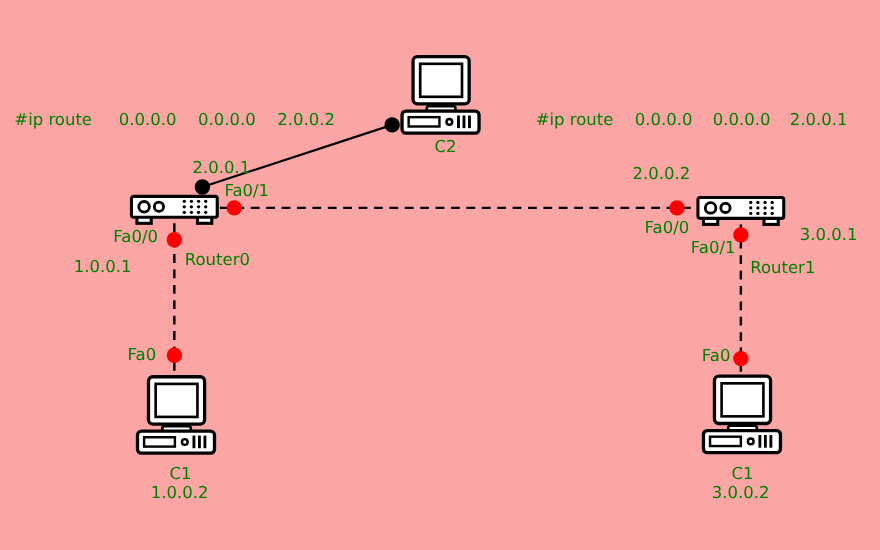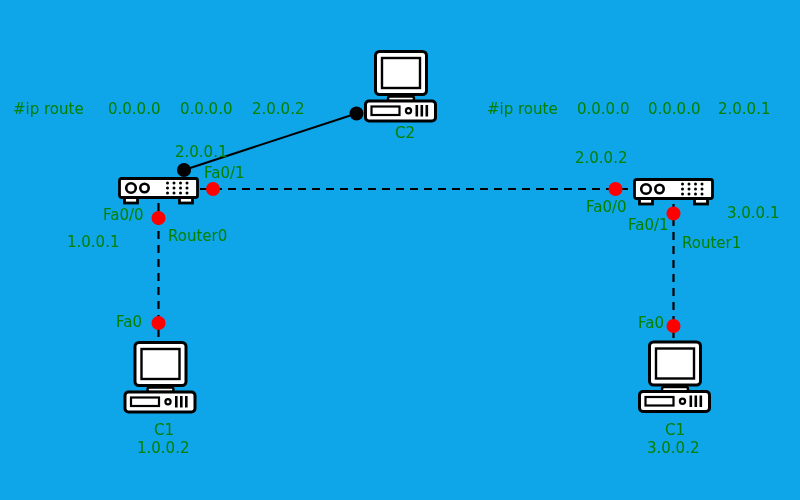--- a/index.html
+++ b/index.html
@@ -1,20 +1,20 @@
 <!DOCTYPE html>
 <html><head>
 <meta charset="utf-8">
 <style>
   html, body { margin: 0; padding: 0; background: #ffffff; }
   .canvas {
     position: relative;
     width: 800px;
     height: 500px;
-    background: #0ea5e9;
+    background: #fca5a5;
     overflow: hidden;
   }
   svg { position: absolute; left: 0; top: 0; }
   text {
     font-family: "DejaVu Sans", "Liberation Sans", sans-serif;
     font-size: 15px;
   }
   .icon-stroke { stroke: #000000; fill: #ffffff; }
   .icon-fill   { fill: #000000; stroke: none; }
   .wire        { fill: none; }

